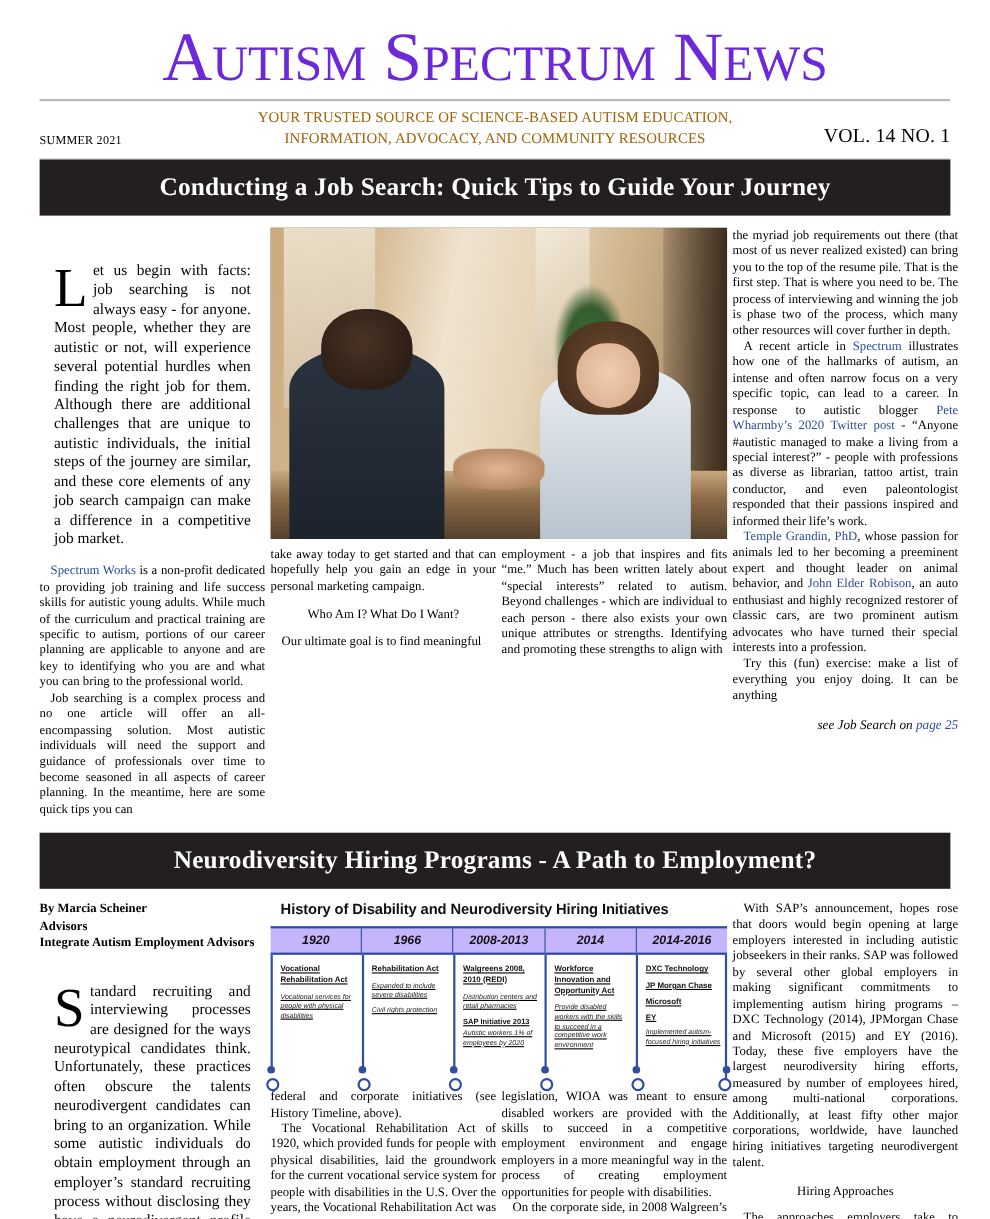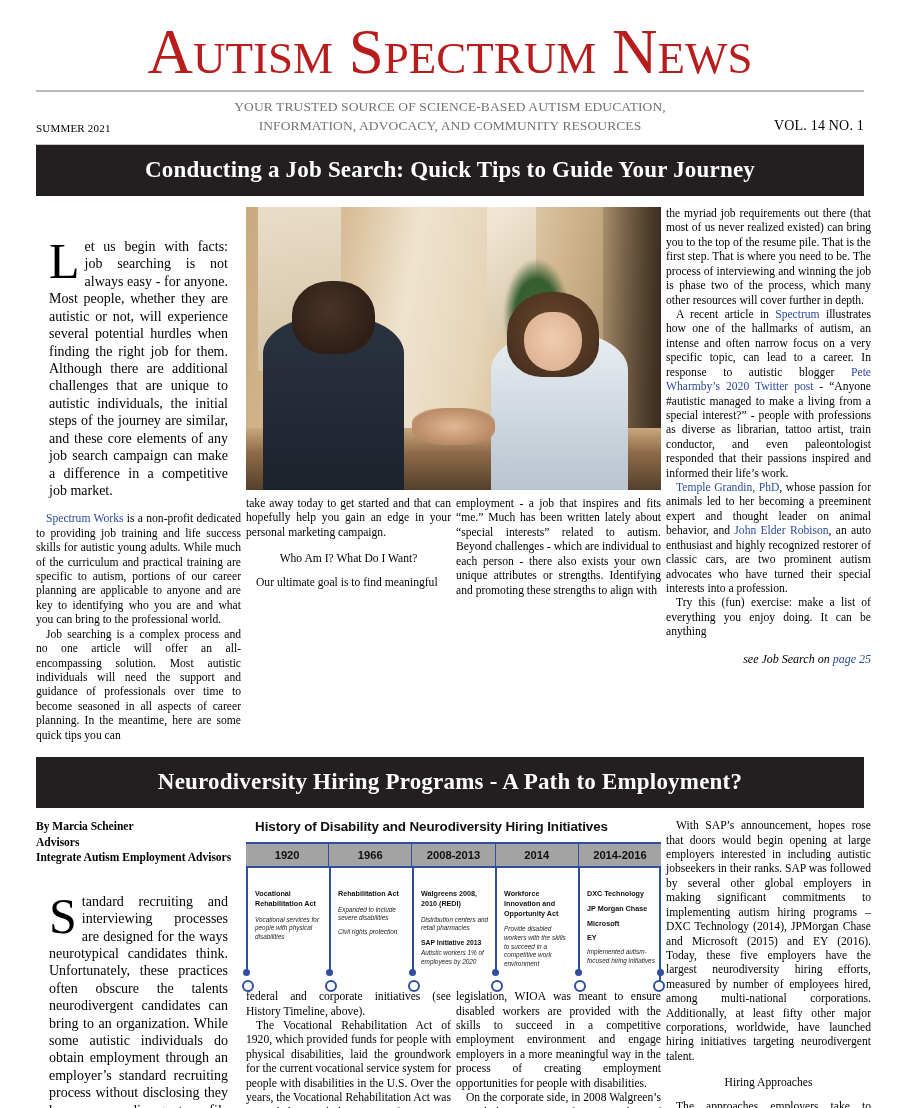--- a/index.html
+++ b/index.html
@@ -23,21 +23,21 @@
     box-sizing: border-box;
   }
 
   
   .masthead {
     padding: 22px 36px 0 36px;
   }
   .masthead-title {
     text-align: center;
     font-family: "Liberation Serif", serif;
-    color: #b91c1c;
+    color: #6d28d9;
     font-size: 63px;
     line-height: 0.98;
     letter-spacing: 0px;
     font-weight: 400;
     white-space: nowrap;
   }
   .masthead-title .cap {
     font-size: 63px;
   }
   .masthead-title .sc {
@@ -52,34 +52,34 @@
 
   .subhead-block {
     position: relative;
     padding: 5px 0 3px 0;
   }
   .subhead-line {
     text-align: center;
     font-size: 13.5px;
     letter-spacing: 0.1px;
     line-height: 1.42;
-    color: #737373;
+    color: #a16207;
   }
   .issue-left {
     position: absolute;
     left: 0;
     bottom: 4px;
     font-size: 11px;
     letter-spacing: 0.2px;
   }
   .issue-right {
     position: absolute;
     right: 0;
     bottom: 4px;
-    font-size: 14px;
+    font-size: 18px;
     letter-spacing: 0.2px;
   }
 
   .section-title {
     text-align: center;
     color: #2a4a9c;
     font-size: 23px;
     font-weight: bold;
     padding: 11px 0 12px 0;
   }
@@ -245,24 +245,25 @@
   }
   .tl {
     position: relative;
     width: 415px;
     height: 142px;
   }
   .tl-years {
     position: relative;
     display: flex;
     height: 22px;
-    background: #a3a3a3;
+    background: #c4b5fd;
     border-top: 2px solid #2f4f9e;
     border-bottom: 2px solid #2f4f9e;
     z-index: 2;
+    font-style: italic;
   }
   .tl-year {
     flex: 1;
     text-align: center;
     font-family: "Liberation Sans", sans-serif;
     font-weight: bold;
     font-size: 11.2px;
     line-height: 22px;
     color: #111;
     border-right: 1.5px solid #2f4f9e;
@@ -271,21 +272,22 @@
   .tl-year:last-child { border-right: none; }
 
   .tl-cols {
     display: flex;
     height: 118px;
   }
   .tl-cell {
     flex: 1;
     position: relative;
     box-sizing: border-box;
-    padding: 21px 6px 0 9px;
+    padding: 8px 6px 0 9px;
+    text-decoration: underline;
   }
   .tl-cell::before {
     content: "";
     position: absolute;
     left: 0; top: 0; bottom: 14px;
     width: 2px;
     background: #2f4f9e;
   }
   .tl-h {
     font-family: "Liberation Sans", sans-serif;

